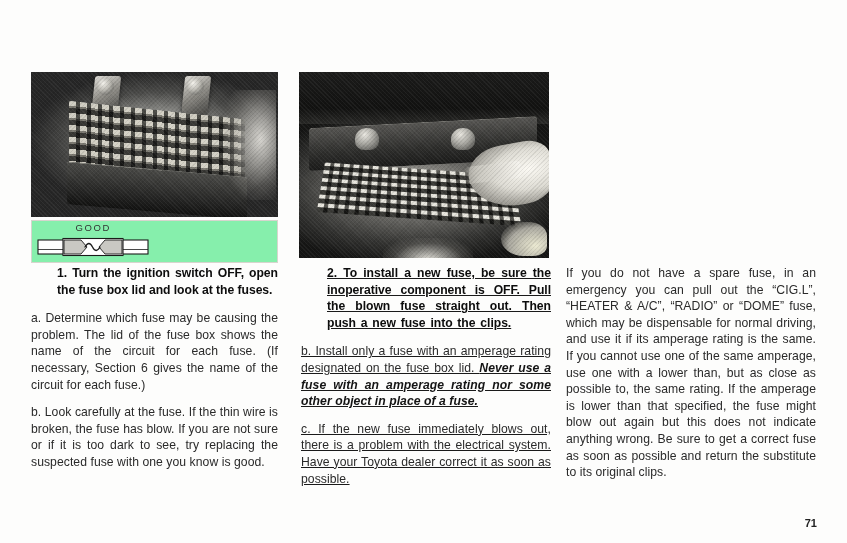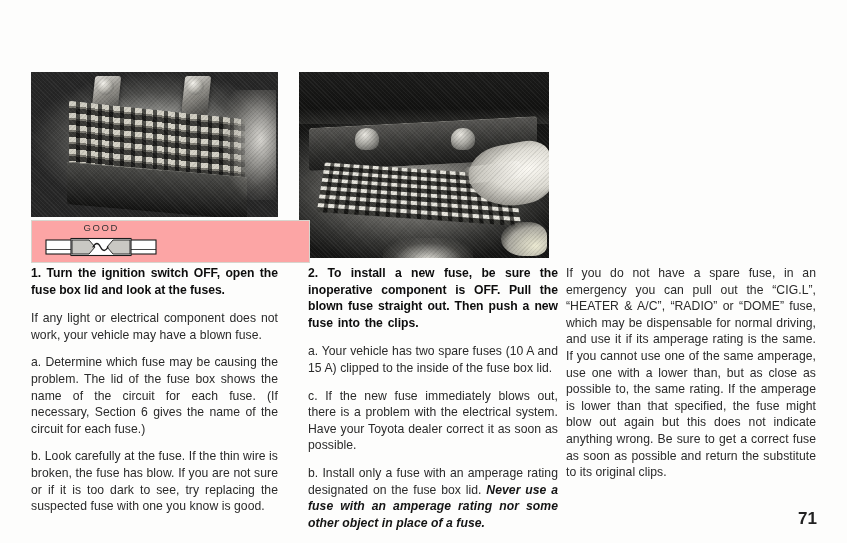--- a/index.html
+++ b/index.html
@@ -32,37 +32,38 @@
     letter-spacing: -0.1px;
     color: #111;
   }
 
   
   .col {
     position: absolute;
     top: 265px;
   }
   .col-1 { left: 31px;  width: 247px; }
-  .col-2 { left: 308px; width: 250px; }
+  .col-2 { left: 301px; width: 250px; text-decoration: underline; }
   .col-3 { left: 566px; width: 250px; }
 
   .col p {
     margin: 0 0 11px 0;
     font-size: 12.2px;
     line-height: 16.6px;
     text-align: justify;
     text-justify: inter-word;
     color: #2a2a2a;
     letter-spacing: 0.05px;
   }
   .col p.lead {
     font-weight: bold;
     color: #0d0d0d;
     letter-spacing: -0.05px;
     margin-bottom: 12px;
+    margin-left: 26px;
   }
   .col p.lead.wide { word-spacing: 1.5px; }
   .ital {
     font-style: italic;
     font-weight: bold;
     color: #141414;
   }
 
   
   .photo {
@@ -176,22 +177,21 @@
   #photo-hand .floorlight {
     position: absolute; left: 84px; bottom: -2px; width: 90px; height: 22px;
     background: radial-gradient(ellipse at 50% 100%, rgba(250,248,240,.9) 0%, rgba(140,138,132,.3) 55%, rgba(0,0,0,0) 80%);
   }
 
   
   #fuse-diagram {
     position: absolute;
     left: 31px; top: 220px; width: 245px; height: 41px;
     border: 1px solid #d7d5ce;
-    background: #fca5a5;
-    padding-left: 32px;
+    background: #86efac;
   }
   .fuse-cell {
     position: absolute; top: 0; width: 50%; height: 100%;
   }
   .fuse-cell.left  { left: 0; }
   .fuse-cell.right { left: 50%; }
   .fuse-label {
     position: absolute; top: 1px; left: 0; right: 0;
     text-align: center;
     font-size: 9.5px;
@@ -200,21 +200,21 @@
   }
   .fuse-svg {
     position: absolute; left: 50%; transform: translateX(-50%);
     top: 16px;
   }
 
   
   #page-number {
     position: absolute;
     right: 30px; bottom: 14px;
-    font-size: 17px;
+    font-size: 11px;
     font-weight: bold;
     color: #222;
   }
 </style>
 </head>
 <body>
 
 <div class="page">
 
 
@@ -256,30 +256,28 @@
         <path d="M85 3 L68 3 L62 10 L68 17 L85 17 Z" fill="#c9c8c3" stroke="#1b1b1b" stroke-width="0.9"></path>
         <path d="M48 10 Q52 3 55.5 10 Q59 17 63 10" fill="none" stroke="#1b1b1b" stroke-width="1.3" stroke-linecap="round"></path>
       </svg>
     </div>
 
 
   </div>
 
   <div class="col col-1">
     <p class="lead">1. Turn the ignition switch OFF, open the fuse box lid and look at the fuses.</p>
-    <p>If any light or electrical component does not work, your vehicle may have a blown fuse.</p>
     <p>a. Determine which fuse may be causing the problem. The lid of the fuse box shows the name of the circuit for each fuse. (If necessary, Section 6 gives the name of the circuit for each fuse.)</p>
     <p>b. Look carefully at the fuse. If the thin wire is broken, the fuse has blow. If you are not sure or if it is too dark to see, try replacing the suspected fuse with one you know is good.</p>
   </div>
 
   <div class="col col-2">
     <p class="lead wide">2. To install a new fuse, be sure the inoperative component is OFF. Pull the blown fuse straight out. Then push a new fuse into the clips.</p>
-    <p>a. Your vehicle has two spare fuses (10 A and 15 A) clipped to the inside of the fuse box lid.</p>
+    <p><span>b. Install only a fuse with an amperage rating designated on the fuse box lid. </span><span class="ital">Never use a fuse with an amperage rating nor some other object in place of a fuse.</span></p>
     <p>c. If the new fuse immediately blows out, there is a problem with the electrical system. Have your Toyota dealer correct it as soon as possible.</p>
-    <p><span>b. Install only a fuse with an amperage rating designated on the fuse box lid. </span><span class="ital">Never use a fuse with an amperage rating nor some other object in place of a fuse.</span></p>
   </div>
 
   <div class="col col-3">
     <p>If you do not have a spare fuse, in an emergency you can pull out the “CIG.L”, “HEATER &amp; A/C”, “RADIO” or “DOME” fuse, which may be dispensable for normal driving, and use it if its amperage rating is the same. If you cannot use one of the same amperage, use one with a lower than, but as close as possible to, the same rating. If the amperage is lower than that specified, the fuse might blow out again but this does not indicate anything wrong. Be sure to get a correct fuse as soon as possible and return the substitute to its original clips.</p>
   </div>
 
   <div id="page-number">71</div>
 
 </div>
 

